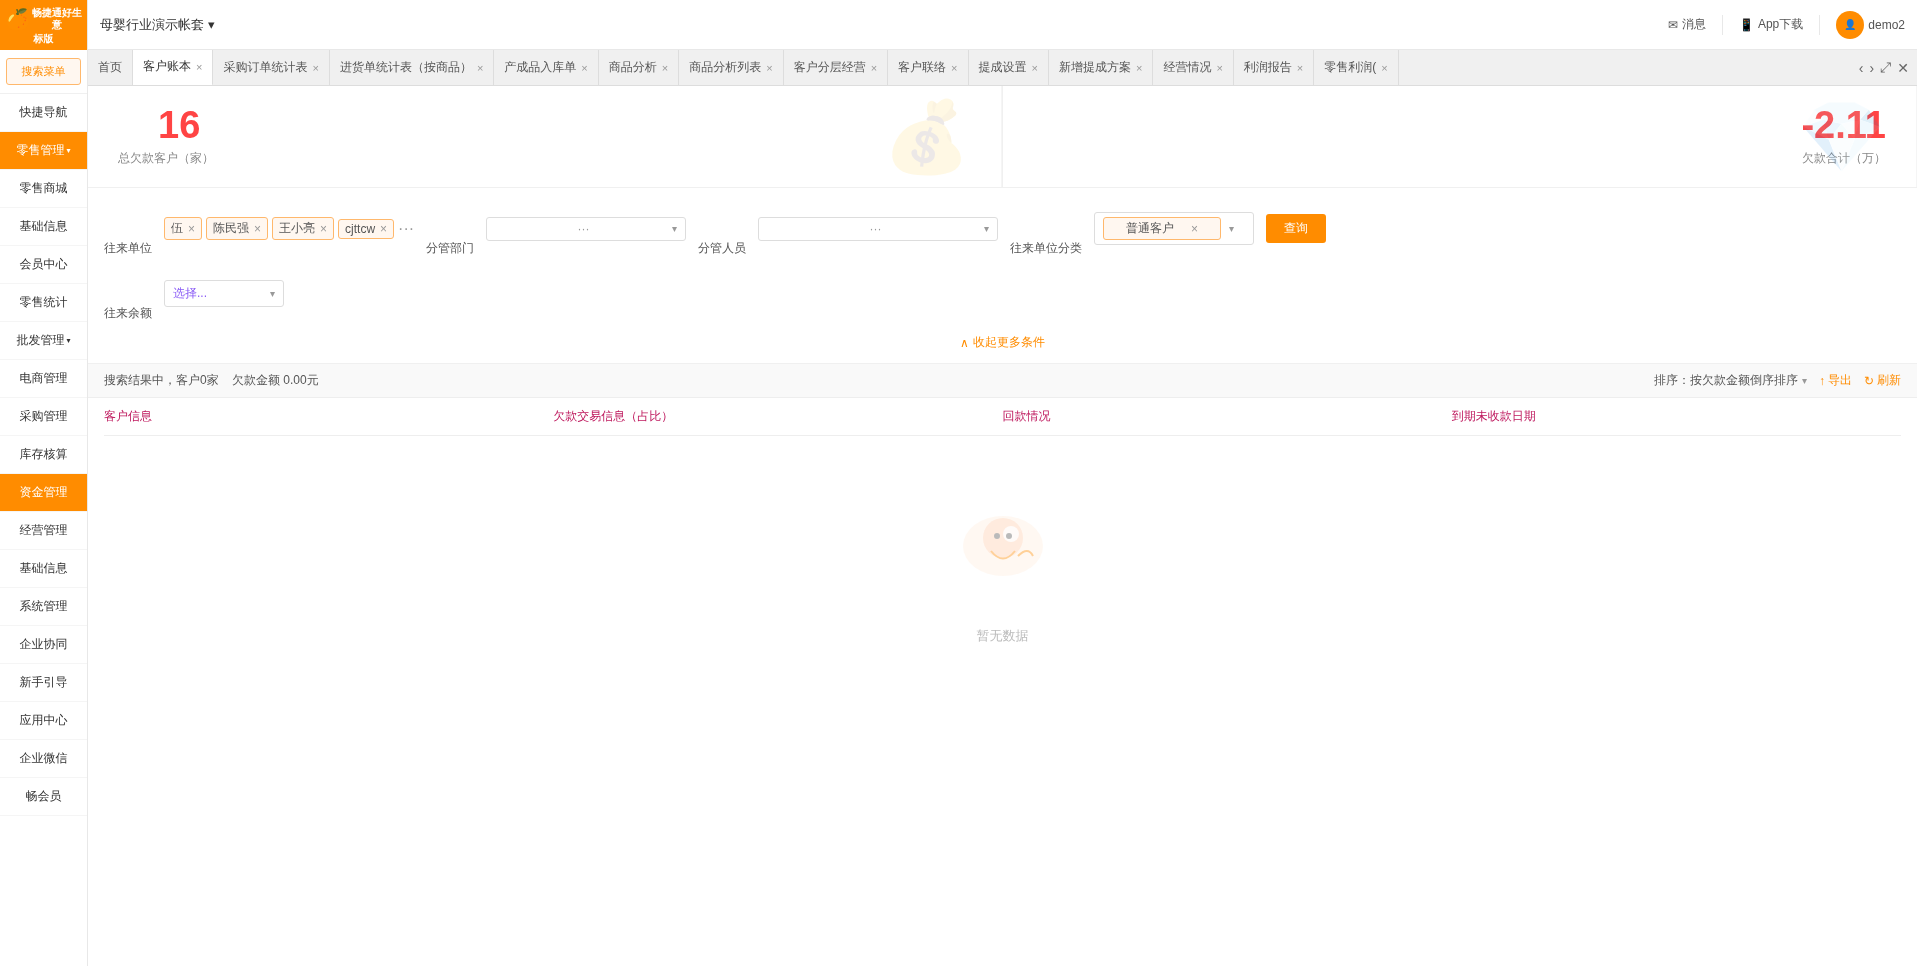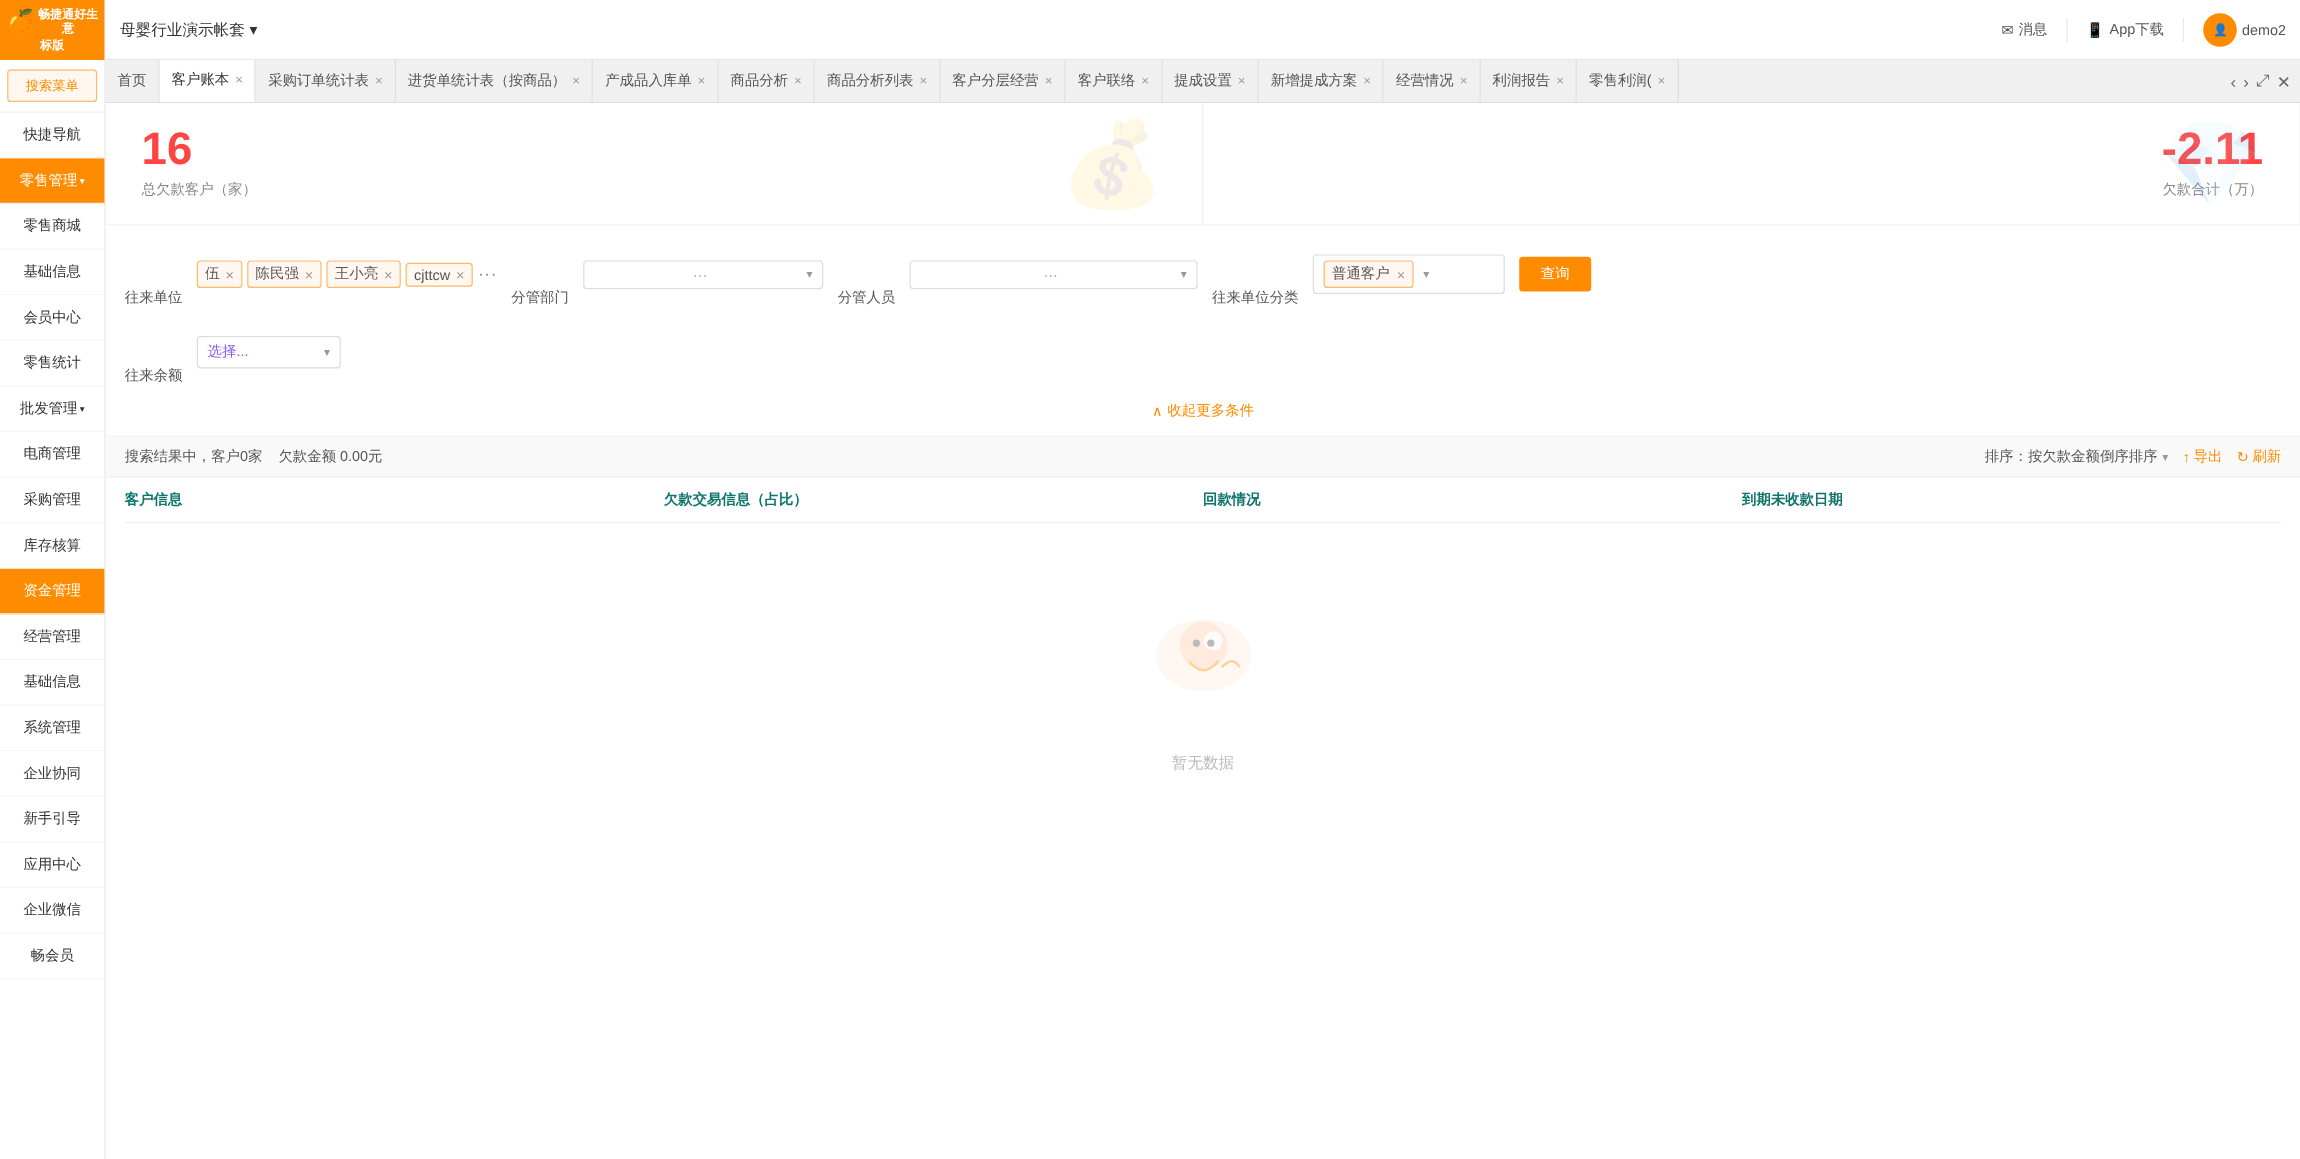--- a/index.html
+++ b/index.html
@@ -64,33 +64,33 @@
     .result-bar { display: flex; align-items: center; justify-content: space-between; padding: 8px 16px; background: #f9f9f9; border-bottom: 1px solid #eee; }
     .result-info { font-size: 12px; color: #555; }
     .result-actions { display: flex; align-items: center; gap: 12px; font-size: 12px; color: #555; }
     .result-sort { display: flex; align-items: center; gap: 4px; cursor: pointer; }
     .result-sort .arrow { color: #999; font-size: 10px; }
     .action-btn { display: flex; align-items: center; gap: 3px; cursor: pointer; color: #ff8c00; }
 
     
     .table-area { padding: 0 16px; }
     .table-header { display: flex; padding: 10px 0; border-bottom: 1px solid #eee; }
-    .table-header-cell { font-size: 12px; color: #0f766e; font-weight: 700; }
+    .table-header-cell { font-size: 12px; color: #be185d; font-weight: 400; }
     .th-customer { flex: 2; }
     .th-debt { flex: 2; }
     .th-repay { flex: 2; }
     .th-date { flex: 2; }
 
     
     .empty-state { display: flex; flex-direction: column; align-items: center; justify-content: center; padding: 60px 20px; color: #bbb; }
     .empty-icon { font-size: 80px; margin-bottom: 12px; opacity: 0.4; }
     .empty-text { font-size: 13px; color: #bbb; }
 
     
-    .customer-tag { display: flex; align-items: center; gap: 6px; background: #fff7f0; border: 1px solid #ffb86c; border-radius: 3px; padding: 2px 6px; font-size: 12px; color: #555; justify-content: center; }
+    .customer-tag { display: flex; align-items: center; gap: 17px; background: #fff7f0; border: 1px solid #ffb86c; border-radius: 3px; padding: 2px 22px; font-size: 12px; color: #555; justify-content: center; }
     .customer-tag .tag-close { cursor: pointer; color: #999; }
 
     
     .query-btn { background: #ff8c00; color: white; border: none; border-radius: 3px; padding: 6px 18px; font-size: 12px; cursor: pointer; white-space: nowrap; }
 
     .topbar-divider { width: 1px; height: 20px; background: #e8e8e8; }
   </style>
 </head>
 <body>
 
@@ -231,21 +231,21 @@
       <span class="tabbar-ctrl-btn">›</span>
       <span class="tabbar-ctrl-btn">⤢</span>
       <span class="tabbar-ctrl-btn">✕</span>
     </div>
   </div>
 
   <div class="content">
 
     <div class="stats-row">
       <div class="stat-card">
-        <div class="stat-value" style="color:#ff4444;font-size:38px;font-weight:bold;">16</div>
+        <div class="stat-value" style="color:#ff4444;font-size:38px;font-weight:bold;margin-left:40px;">16</div>
         <div class="stat-label">总欠款客户（家）</div>
         <div class="bg-icon" style="position:absolute;right:30px;top:50%;transform:translateY(-50%);opacity:0.12;font-size:70px;">💰</div>
       </div>
       <div class="stat-card" style="border-left:1px solid #f0f0f0;align-items:flex-end;">
         <div class="stat-value negative" style="color:#ff4444;font-size:38px;font-weight:bold;">-2.11</div>
         <div class="stat-label">欠款合计（万）</div>
         <div class="bg-icon" style="position:absolute;right:30px;top:50%;transform:translateY(-50%);opacity:0.12;font-size:70px;">💎</div>
       </div>
     </div>
 

